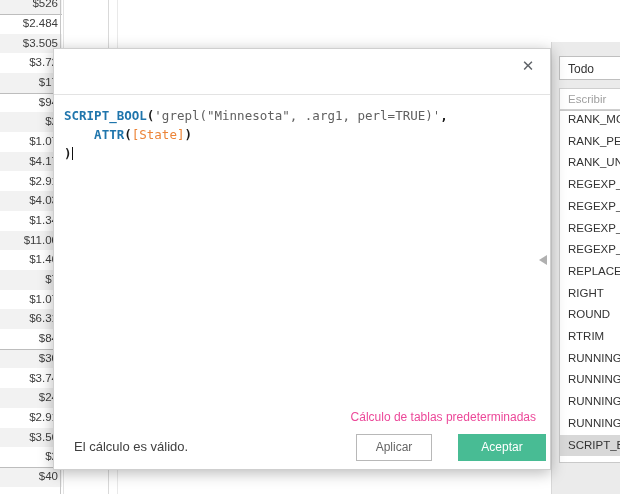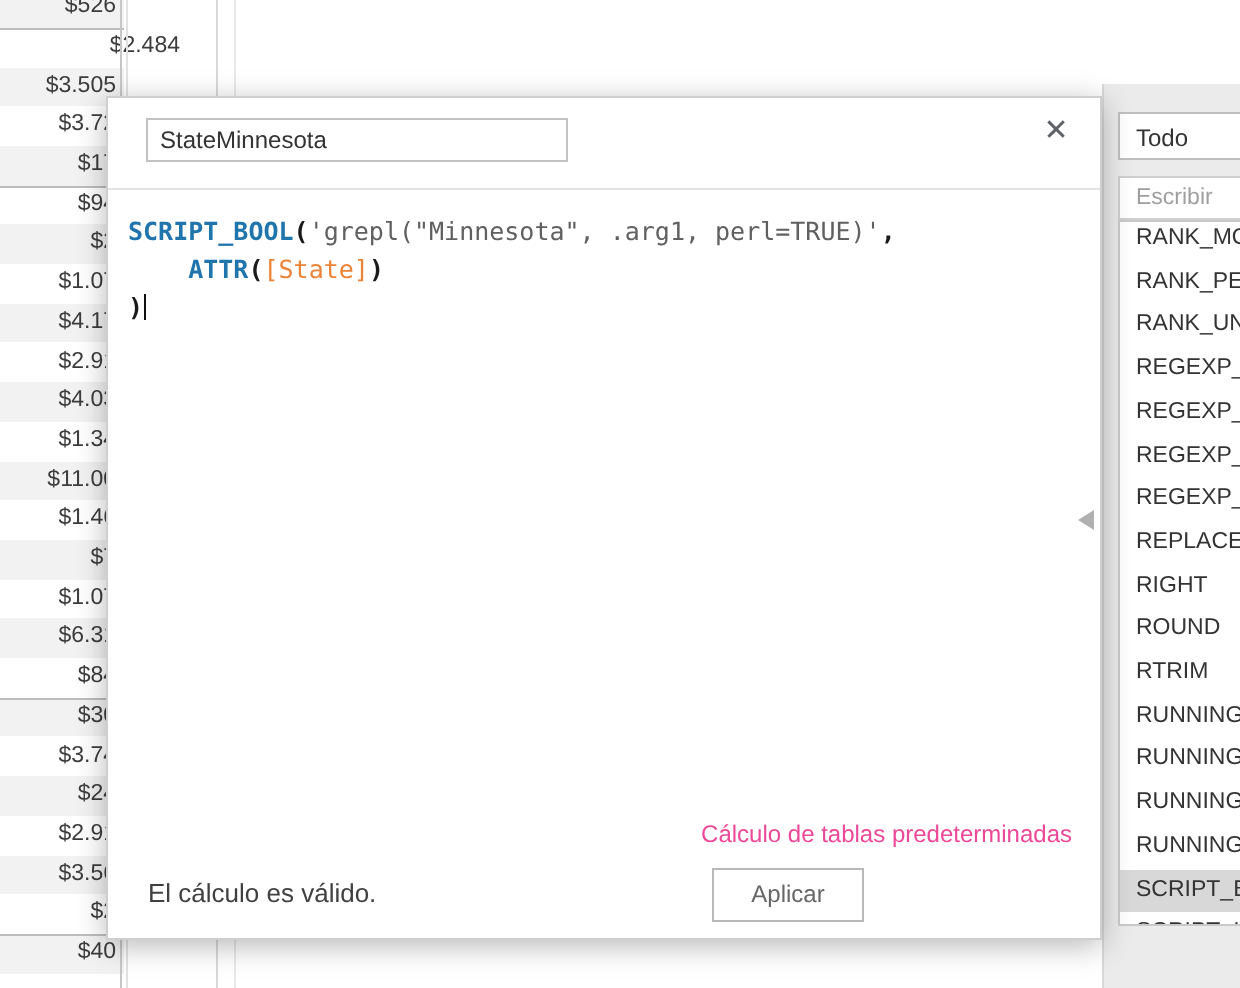--- a/index.html
+++ b/index.html
@@ -69,21 +69,21 @@
 </style>
 </head>
 <body>
 
 <div class="stage">
 
   <div class="vcol">
       <div class="vrow band" style="top: -5.8px;">
         <span class="celltxt">$526</span>
       </div>
-      <div class="vrow" style="top: 13.9px; padding-left: 32px;">
+      <div class="vrow" style="top: 13.9px;">
         <span class="celltxt">$2.484</span>
       </div>
       <div class="vrow band" style="top: 33.6px;">
         <span class="celltxt">$3.505</span>
       </div>
       <div class="vrow" style="top: 53.3px;">
         <span class="celltxt">$3.72</span>
       </div>
       <div class="vrow band" style="top: 73px;">
         <span class="celltxt">$17</span>
@@ -175,27 +175,27 @@
       <div class="fitem" style="top: 215px;">RTRIM</div>
       <div class="fitem" style="top: 236.7px;">RUNNING_AVG</div>
       <div class="fitem" style="top: 258.4px;">RUNNING_COUNT</div>
       <div class="fitem" style="top: 280.1px;">RUNNING_MAX</div>
       <div class="fitem" style="top: 301.8px;">RUNNING_MIN</div>
       <div class="fitem sel" style="top: 323.5px;">SCRIPT_BOOL</div>
       <div class="fitem" style="top: 345.2px;">SCRIPT_INT</div>
     </div>
 
   <div class="dialog">
-    <input class="title-input" value="StateMinnesota" style="">
     <div class="close-x">✕</div>
     <div class="hr"></div>
     <div class="code">
         <div class="ln"><span class="tok-fn">SCRIPT_BOOL</span><span class="tok-p">(</span><span class="tok-str">'grepl("Minnesota", .arg1, perl=TRUE)'</span><span class="tok-p">,</span></div>
         <div class="ln"><span class="tok-pl">    </span><span class="tok-fn">ATTR</span><span class="tok-p">(</span><span class="tok-field">[State]</span><span class="tok-p">)</span></div>
         <div class="ln"><span class="tok-p">)</span><span class="caret"></span></div>
       </div>
     <div class="collapse-arrow"></div>
     <div class="link">Cálculo de tablas predeterminadas</div>
     <div class="status">El cálculo es válido.</div>
     <div class="btn btn-apply">Aplicar</div>
+    <div class="btn btn-ok">Aceptar</div>
   </div>
 
 </div>
 
 </body></html>

